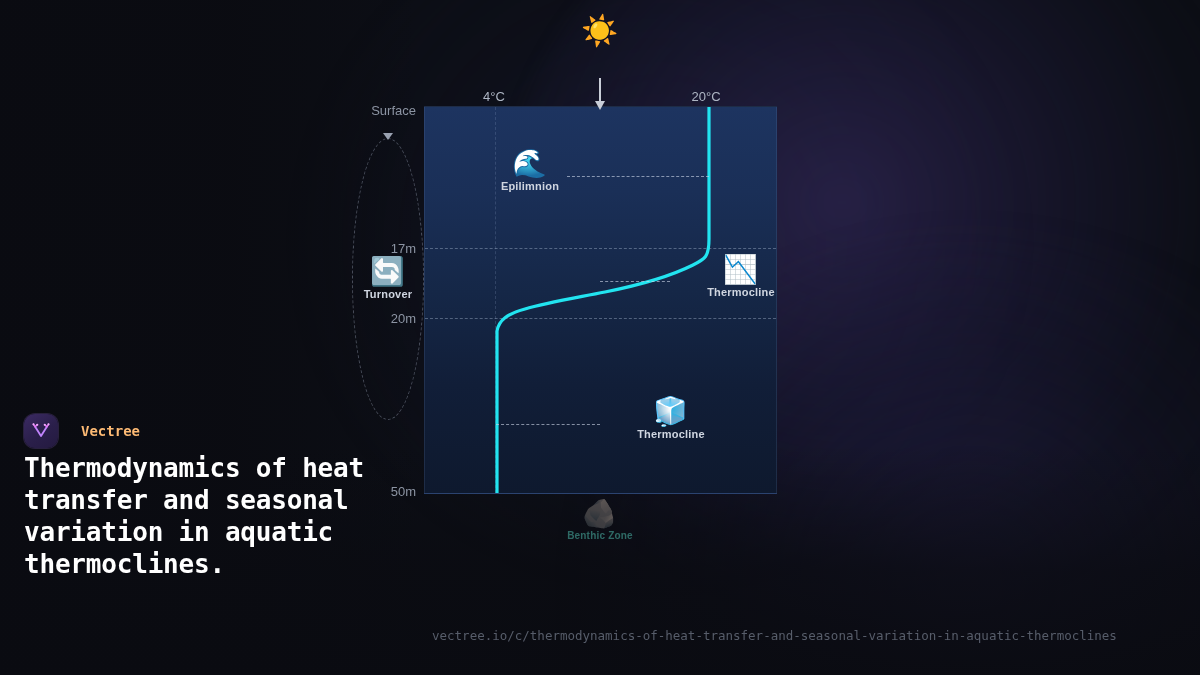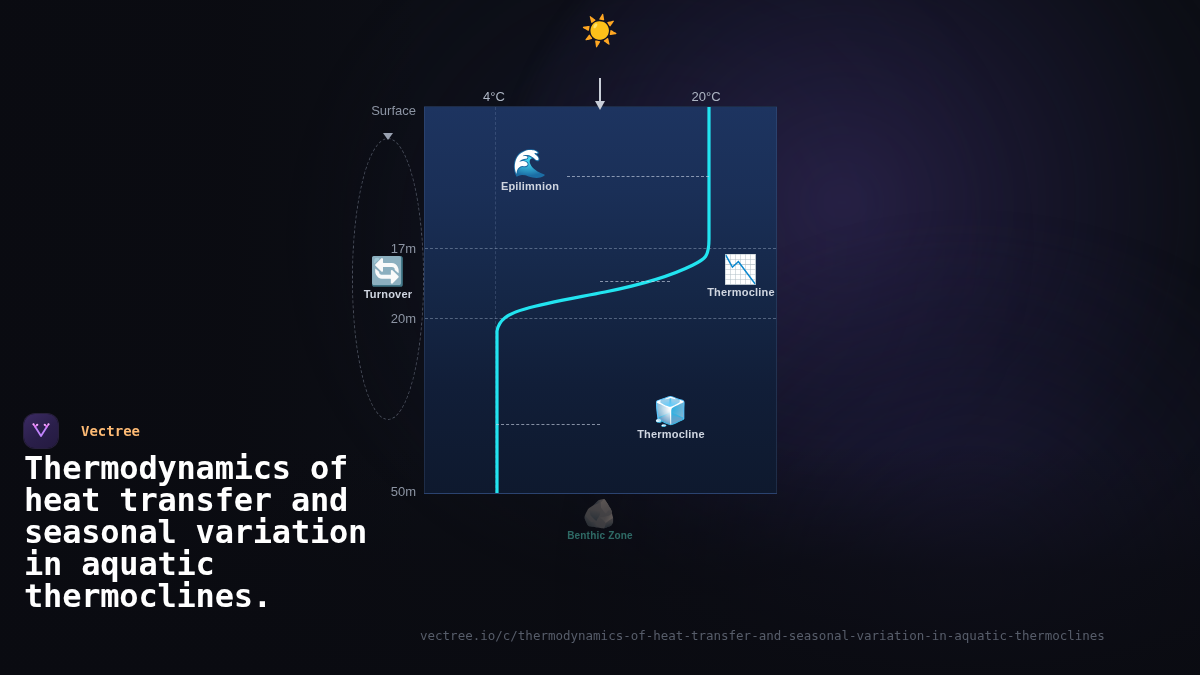--- a/index.html
+++ b/index.html
@@ -140,25 +140,25 @@
     display:flex; align-items:center; justify-content:center;
     box-shadow:0 0 0 1px rgba(150,110,220,0.22);
   }
   .brand-name {
     font-family:"DejaVu Sans Mono", monospace;
     font-size:14px; font-weight:bold; color:#fdba74; letter-spacing:0px;margin-left:12px;
   }
   .headline {
     position:absolute; left:24px; top:452px; width:400px; z-index:10;
     font-family:"DejaVu Sans Mono", monospace;
-    font-size:32px; line-height:32px; font-weight:bold;
+    font-size:26px; line-height:32px; font-weight:bold;
     color:#ffffff; letter-spacing:-0.2px;
   }
   .url {
-    position:absolute; left:420px; bottom:32px; z-index:10;
+    position:absolute; left:432px; bottom:32px; z-index:10;
     font-family:"DejaVu Sans Mono", monospace;
     font-size:12.5px; color:#575d6a; letter-spacing:0px;
   }
 </style>
 </head>
 <body>
 
 <div class="bg-layer">
   <div class="glow-center"></div>
   <div class="glow-right"></div>

